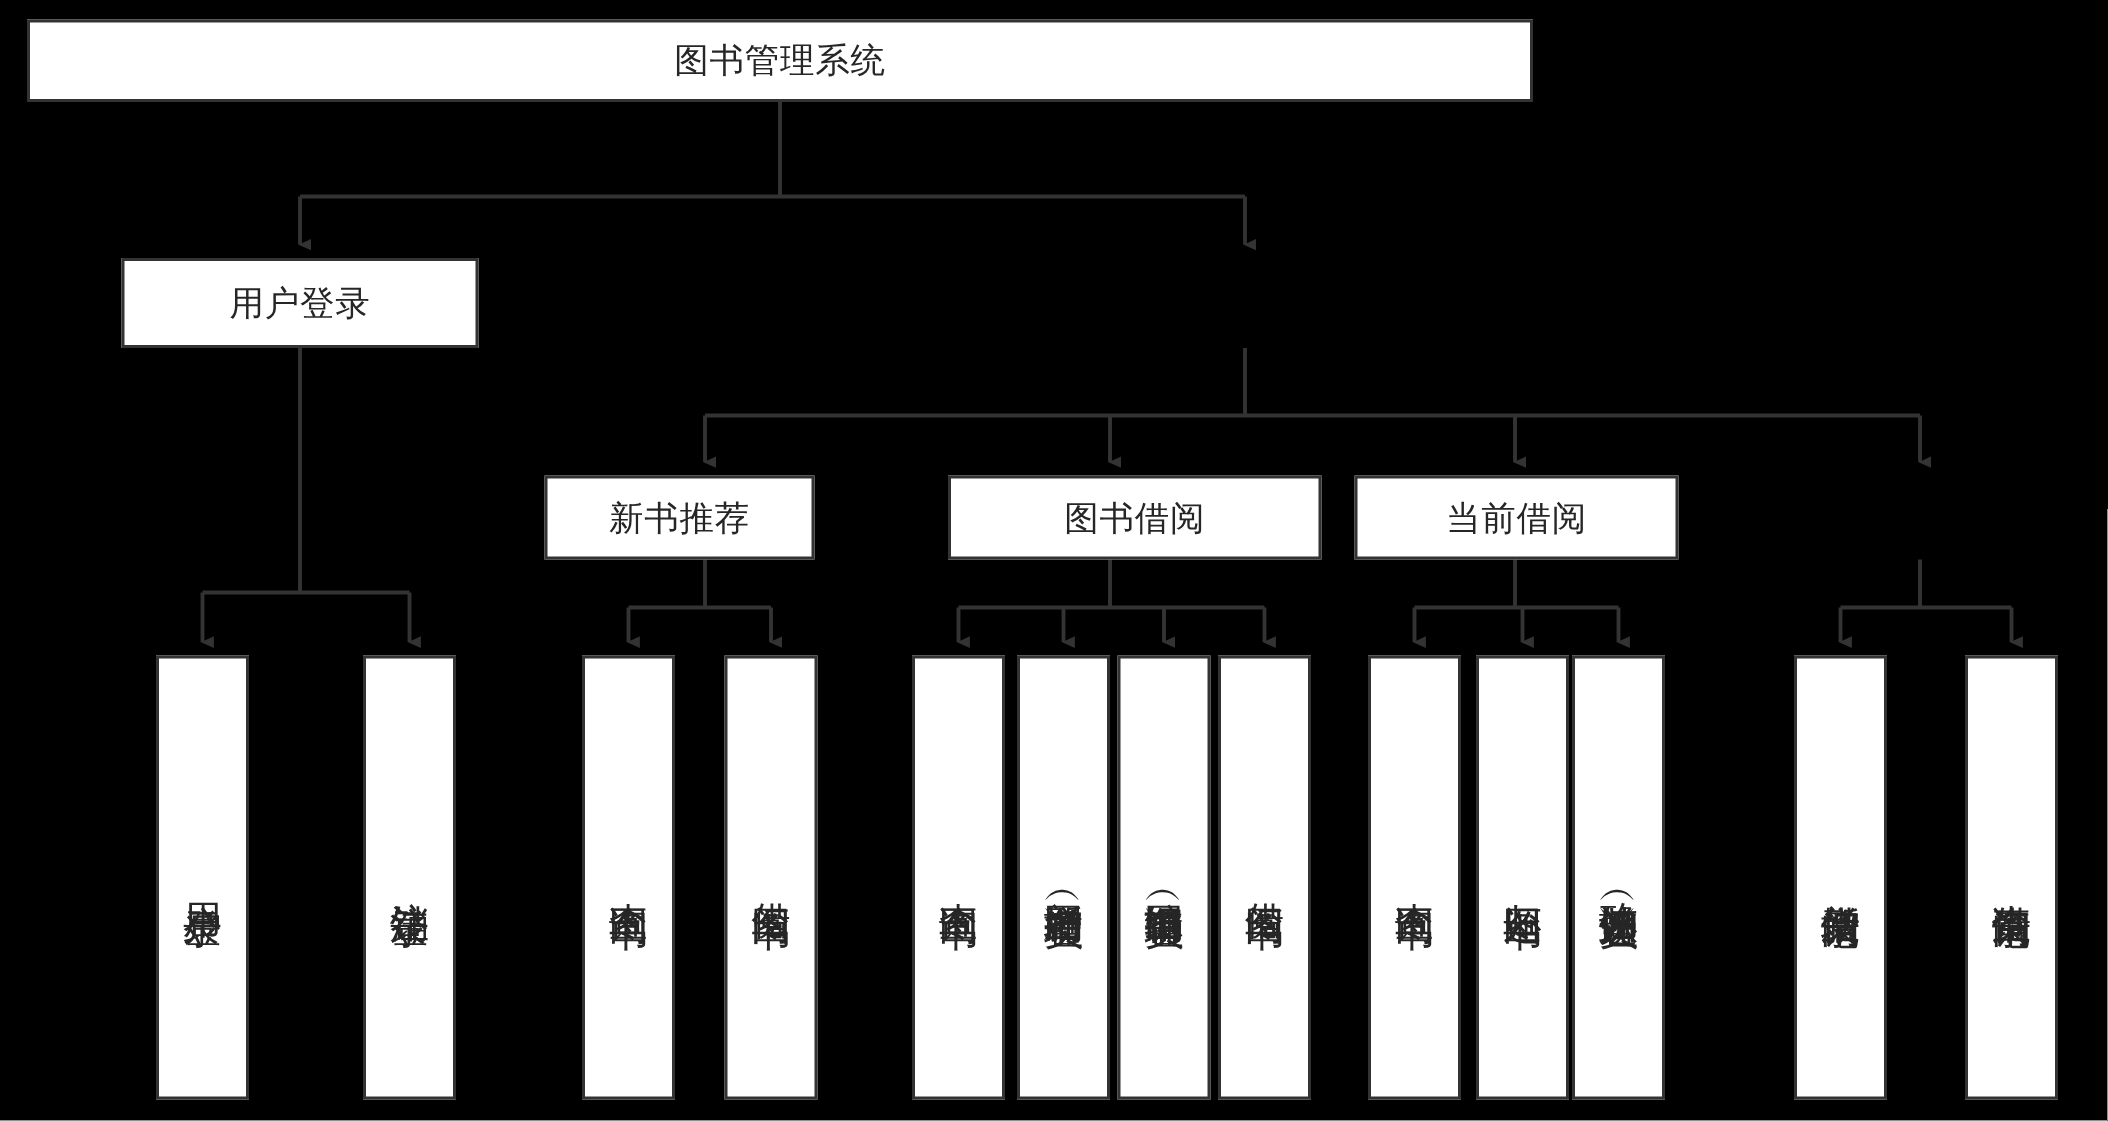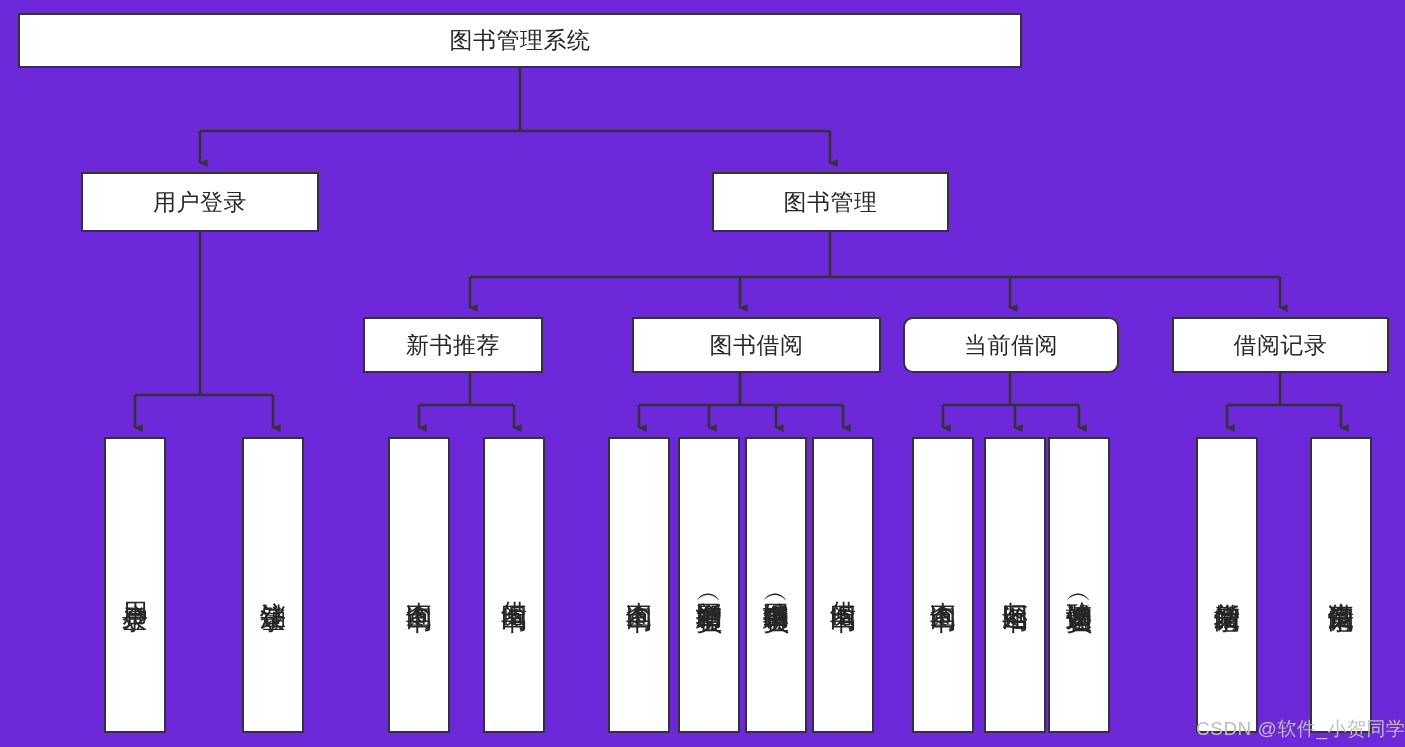--- a/index.html
+++ b/index.html
@@ -8,21 +8,21 @@
     padding: 0;
     background: #ffffff;
   }
   body {
     font-family: "Liberation Sans", "DejaVu Sans", sans-serif;
   }
   #diagram-root {
     position: relative;
     width: 1405px;
     height: 747px;
-    background: #6d28d9;
+    background: #000000;
     overflow: hidden;
   }
   #edge-layer {
     position: absolute;
     left: 0;
     top: 0;
     width: 1405px;
     height: 747px;
     pointer-events: none;
   }
@@ -132,35 +132,29 @@
     </g>
   </svg>
 
   <div class="node horiz root" id="node-root" style="left: 18px; top: 13px; width: 1004px; height: 55px;">
     <span class="node-label">图书管理系统</span>
   </div>
 
   <div class="node horiz" id="node-l2-0" style="left: 81px; top: 172px; width: 238px; height: 60px;">
     <span class="node-label">用户登录</span>
   </div>
-  <div class="node horiz" id="node-l2-1" style="left: 712px; top: 172px; width: 237px; height: 60px;">
-    <span class="node-label">图书管理</span>
-  </div>
 
   <div class="node horiz" id="node-l3-0" style="left: 363px; top: 317px; width: 180px; height: 56px;">
     <span class="node-label">新书推荐</span>
   </div>
   <div class="node horiz" id="node-l3-1" style="left: 632px; top: 317px; width: 249px; height: 56px;">
     <span class="node-label">图书借阅</span>
   </div>
-  <div class="node horiz" id="node-l3-2" style="left: 903px; top: 317px; width: 216px; height: 56px; border-radius: 10px;">
+  <div class="node horiz" id="node-l3-2" style="left: 903px; top: 317px; width: 216px; height: 56px;">
     <span class="node-label">当前借阅</span>
-  </div>
-  <div class="node horiz" id="node-l3-3" style="left: 1172px; top: 317px; width: 217px; height: 56px;">
-    <span class="node-label">借阅记录</span>
   </div>
 
   <div class="node vert" id="node-leaf-0" style="left: 104px; top: 437px; width: 62px; height: 296px;">
     <span class="node-label">用户登录</span>
   </div>
   <div class="node vert" id="node-leaf-1" style="left: 242px; top: 437px; width: 62px; height: 296px;">
     <span class="node-label">注销登录</span>
   </div>
   <div class="node vert" id="node-leaf-2" style="left: 388px; top: 437px; width: 62px; height: 296px;">
     <span class="node-label">查询图书</span>
@@ -189,15 +183,14 @@
   <div class="node vert tall" id="node-leaf-10" style="left: 1048px; top: 437px; width: 62px; height: 296px;">
     <span class="node-label">确认归还（管理员）</span>
   </div>
   <div class="node vert tall" id="node-leaf-11" style="left: 1196px; top: 437px; width: 62px; height: 296px;">
     <span class="node-label">新增借阅记录</span>
   </div>
   <div class="node vert tall" id="node-leaf-12" style="left: 1310px; top: 437px; width: 62px; height: 296px;">
     <span class="node-label">查询借阅记录</span>
   </div>
 
-  <div class="watermark" style="left: 1196px; top: 716px; color: rgb(189, 189, 189);">CSDN @软件_小贺同学</div>
 
 </div>
 
 </body></html>

